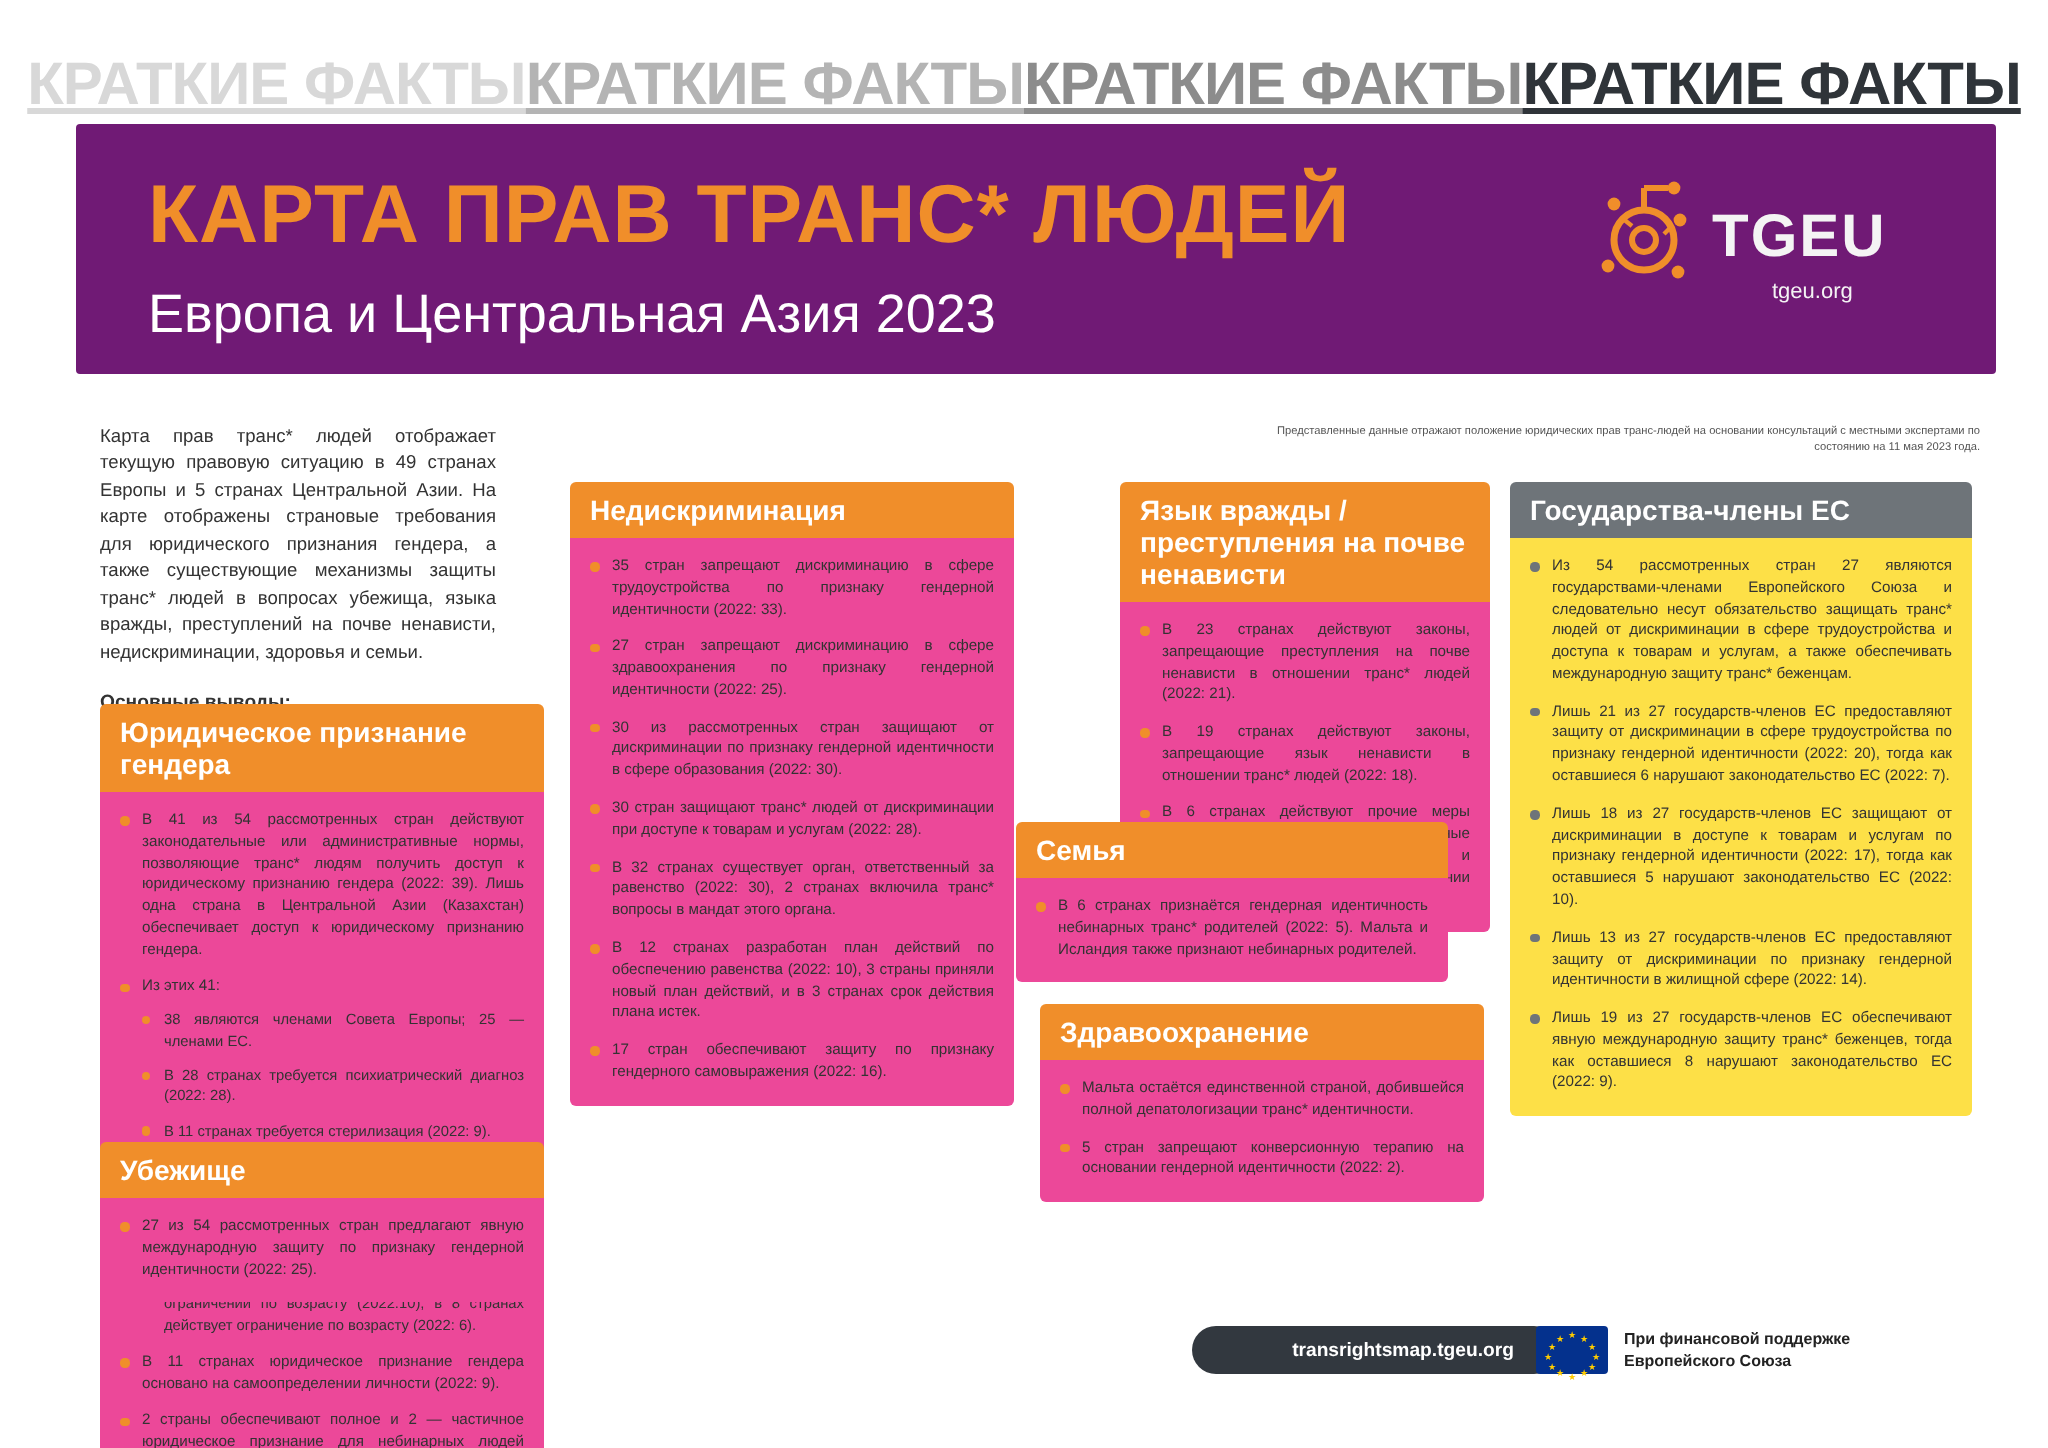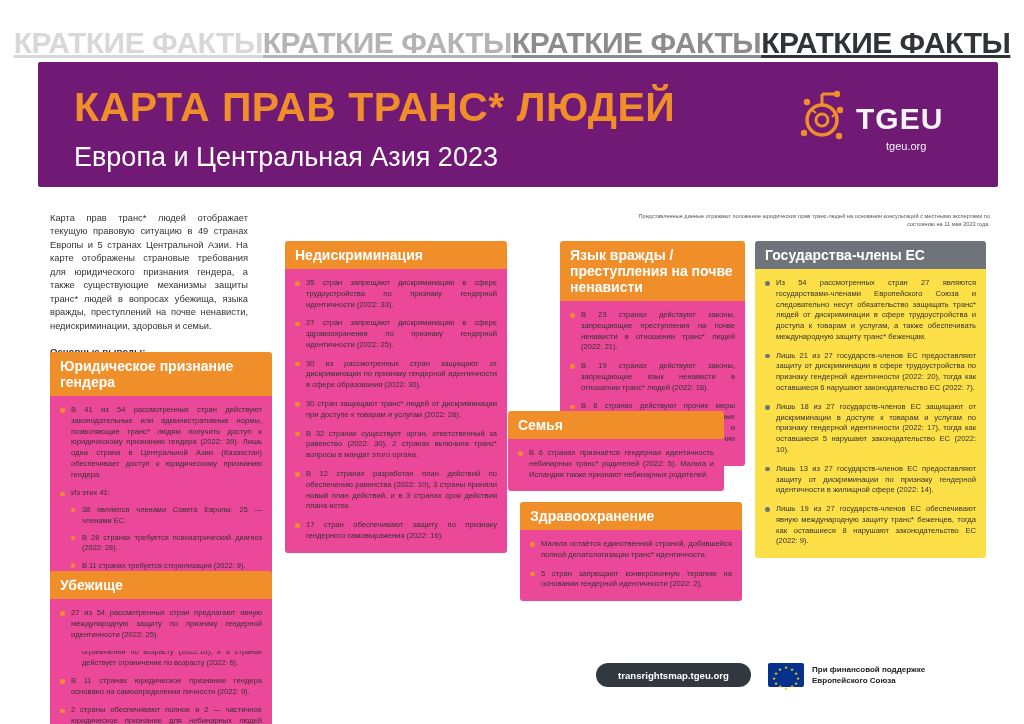--- a/index.html
+++ b/index.html
@@ -107,21 +107,21 @@
   #card-hate{left:520px;top:241px;width:185px;margin-left:40px;}
   #card-family{left:508px;top:411px;width:216px;}
   #card-health{left:520px;top:502px;width:222px;}
   #card-eu{left:755px;top:241px;width:231px;}
 
   
   .footer-url{
     position:absolute;left:596px;top:663px;width:155px;height:24px;
     background:#32383f;border-radius:12px;color:#fff;
     font-size:9.6px;font-weight:bold;
-    display:flex;align-items:center;justify-content:center;
+    display:flex;align-items:center;justify-content:center;padding-left:28px;
   }
   .eu-flag{
     position:absolute;left:768px;top:663px;width:36px;height:24px;
     background:#04318d;border-radius:2px;
   }
   .eu-flag .star{
     position:absolute;color:#ffcc00;font-size:4.6px;line-height:4.6px;
   }
   .eu-text{
     position:absolute;left:812px;top:665px;width:170px;

